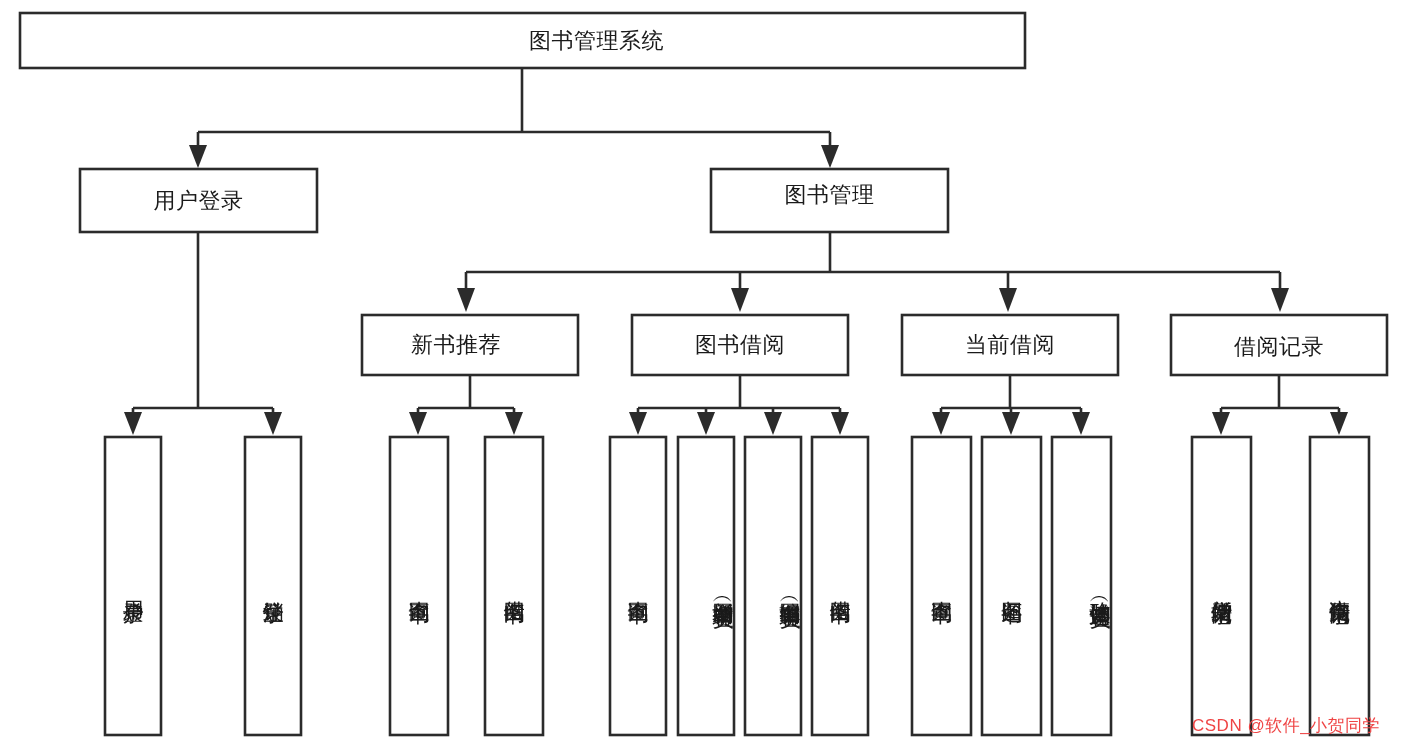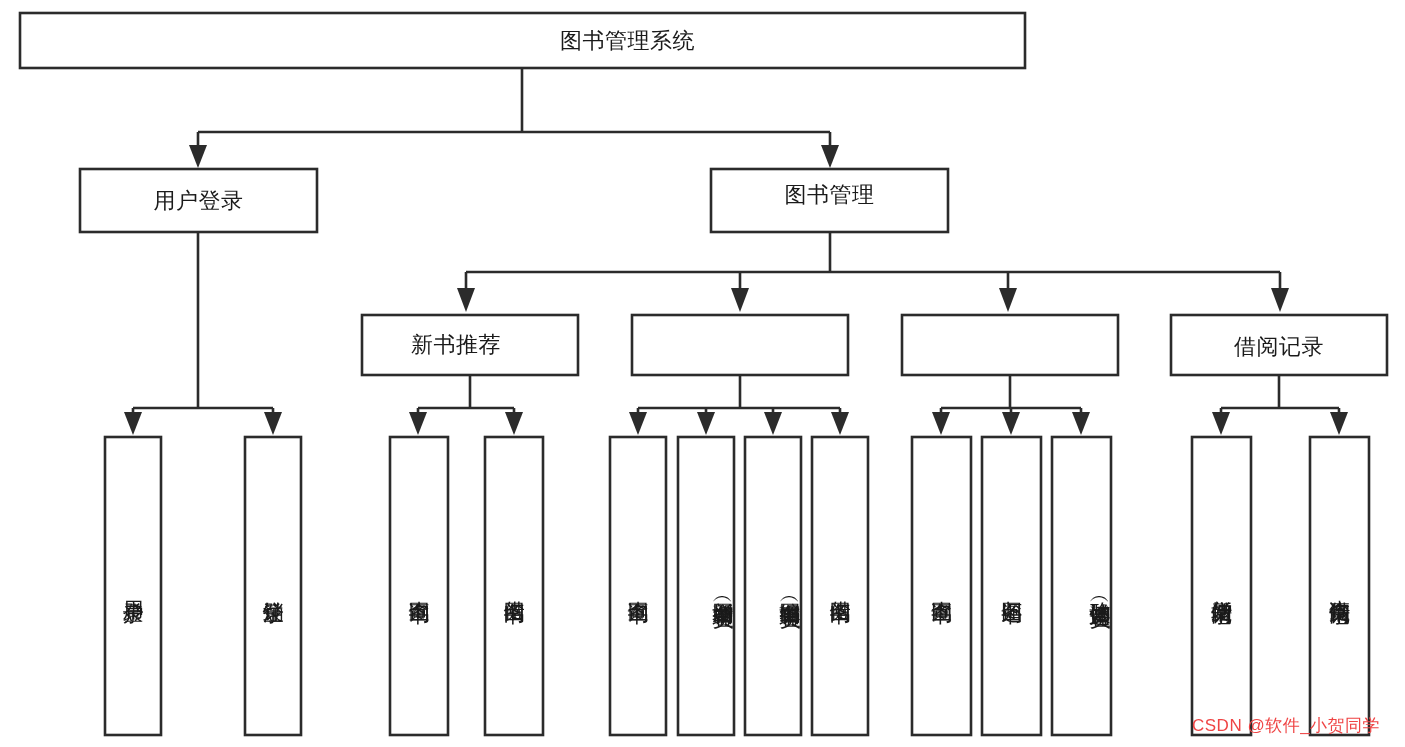--- a/index.html
+++ b/index.html
@@ -170,26 +170,28 @@
       <polygon class="arrow-head" points="764,412 782,412 773,435"></polygon>
       <polygon class="arrow-head" points="831,412 849,412 840,435"></polygon>
       <polygon class="arrow-head" points="932,412 950,412 941,435"></polygon>
       <polygon class="arrow-head" points="1002,412 1020,412 1011,435"></polygon>
       <polygon class="arrow-head" points="1072,412 1090,412 1081,435"></polygon>
       <polygon class="arrow-head" points="1212,412 1230,412 1221,435"></polygon>
       <polygon class="arrow-head" points="1330,412 1348,412 1339,435"></polygon>
     </g>
   </svg>
 
-  <div class="node-label-h" style="left:20px; top:13px; width:1153px; height:55px;padding-left:31px;">图书管理系统</div>
+  <div class="node-label-h" style="left:20px; top:13px; width:1153px; height:55px;">图书管理系统</div>
 
   <div class="node-label-h" style="left:80px; top:169px; width:237px; height:63px;">用户登录</div>
   <div class="node-label-h" style="left:711px; top:169px; width:237px; height:51px;border-radius:12px;">图书管理</div>
 
   <div class="node-label-h" style="left:362px; top:315px; width:188px; height:60px;">新书推荐</div>
+  <div class="node-label-h" style="left:632px; top:315px; width:216px; height:60px;">图书借阅</div>
+  <div class="node-label-h" style="left:902px; top:315px; width:216px; height:60px;">当前借阅</div>
   <div class="node-label-h" style="left:1171px; top:315px; width:216px; height:64px;">借阅记录</div>
 
   <div class="node-label-v" style="left:105px; top:437px; width:56px; height:298px;">用户登录</div>
   <div class="node-label-v" style="left:245px; top:437px; width:56px; height:298px;">注销登录</div>
   <div class="node-label-v" style="left:390px; top:437px; width:58px; height:298px;">查询图书</div>
   <div class="node-label-v" style="left:485px; top:437px; width:58px; height:298px;">借阅图书</div>
   <div class="node-label-v" style="left:610px; top:437px; width:56px; height:298px;">查询图书</div>
   <div class="node-label-v" style="left:678px; top:437px; width:56px; height:298px; align-items:flex-start; padding-top:6px; box-sizing:border-box;">新增图书（管理员）</div>
   <div class="node-label-v" style="left:745px; top:437px; width:56px; height:298px; align-items:flex-start; padding-top:6px; box-sizing:border-box;">编辑图书（管理员）</div>
   <div class="node-label-v" style="left:812px; top:437px; width:56px; height:298px;">借阅图书</div>

